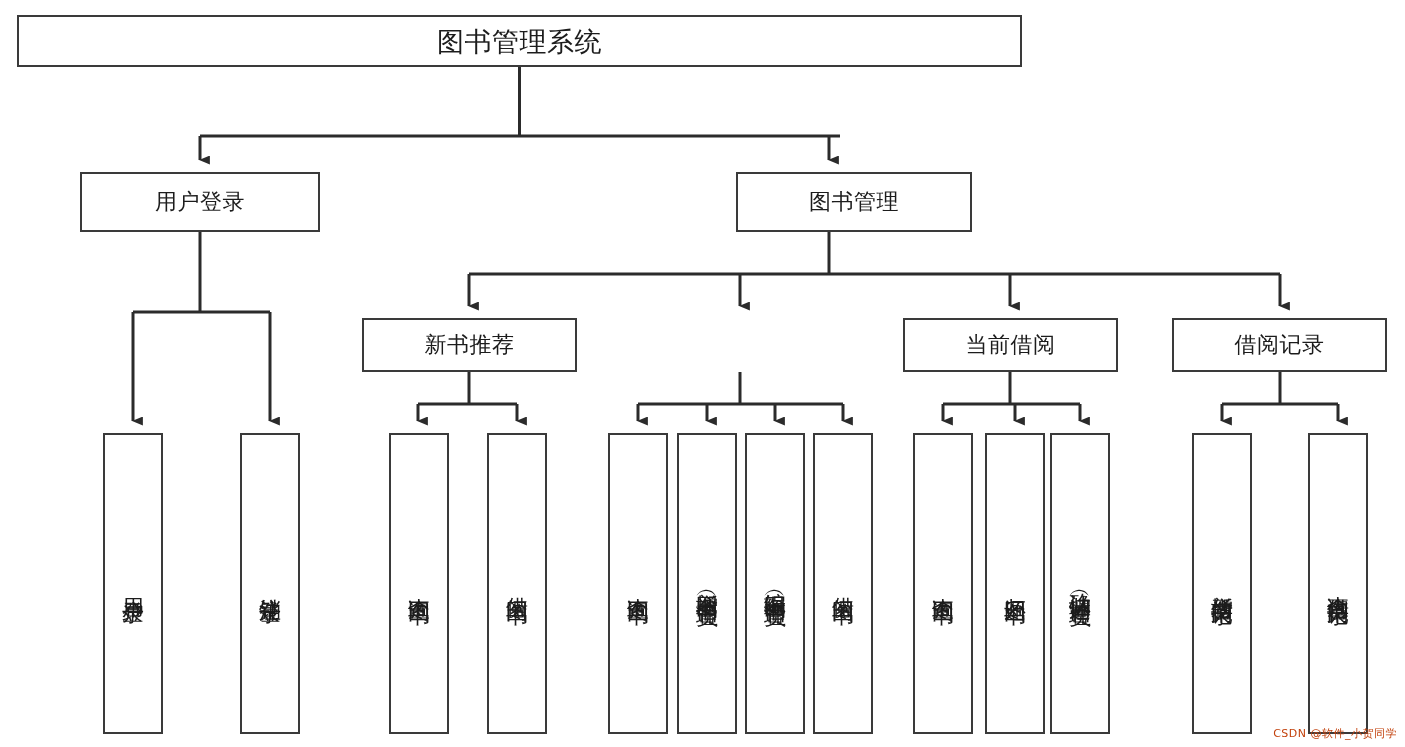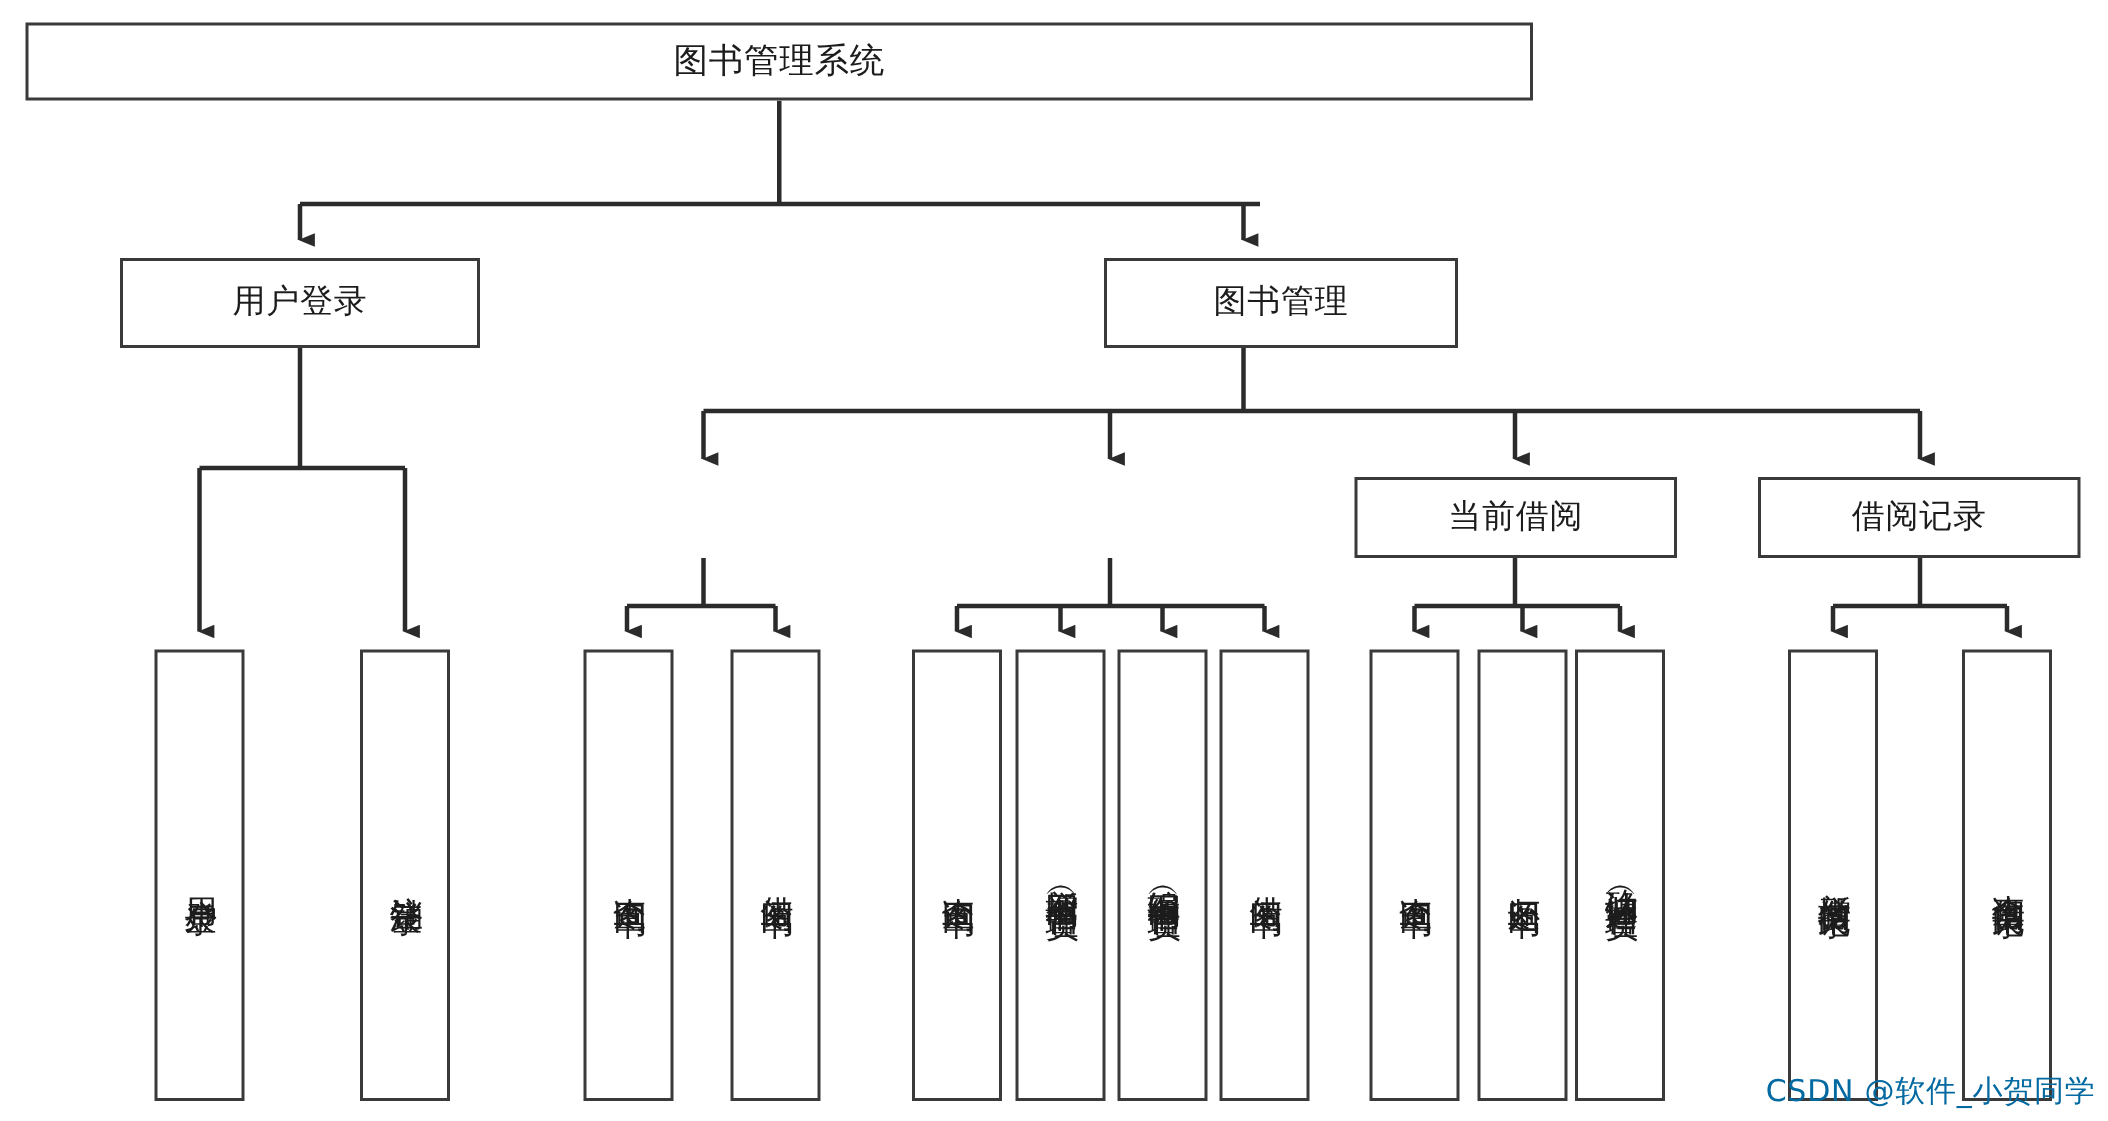--- a/index.html
+++ b/index.html
@@ -37,40 +37,40 @@
   .node .label {
     color: #1c1c1c;
     letter-spacing: 0.5px;
     white-space: nowrap;
   }
   .node.h .label {
     font-size: 22px;
     line-height: 1;
   }
   .node.root .label {
-    font-size: 23px;
+    font-size: 27px;
   }
   .node.v {
     align-items: center;
     justify-content: center;
   }
   .node.v .label {
     writing-mode: vertical-rl;
     text-orientation: upright;
     font-size: 22px;
     line-height: 1.18;
     letter-spacing: 2px;
     white-space: nowrap;
   }
   #watermark {
     position: absolute;
     right: 8px;
     bottom: 6px;
-    font-size: 20px;
-    color: #0369a1;
+    font-size: 11px;
+    color: #c2410c;
     letter-spacing: 0.5px;
     z-index: 5;
     white-space: nowrap;
   }
 </style>
 </head>
 <body>
 
 <div id="canvas">
 
@@ -129,20 +129,23 @@
     <span class="label">图书管理系统</span>
   </div>
 
   <div class="node h" style="left:80px; top:172px; width:240px; height:60px;">
     <span class="label">用户登录</span>
   </div>
   <div class="node h" style="left:736px; top:172px; width:236px; height:60px;">
     <span class="label">图书管理</span>
   </div>
 
+  <div class="node h" style="left:362px; top:318px; width:215px; height:54px;">
+    <span class="label">新书推荐</span>
+  </div>
   <div class="node h" style="left:903px; top:318px; width:215px; height:54px;align-items:center;">
     <span class="label">当前借阅</span>
   </div>
   <div class="node h" style="left:1172px; top:318px; width:215px; height:54px;">
     <span class="label">借阅记录</span>
   </div>
 
   <div class="node v" style="left:103px; top:433px; width:60px; height:301px;">
     <span class="label">用户登录</span>
   </div>

